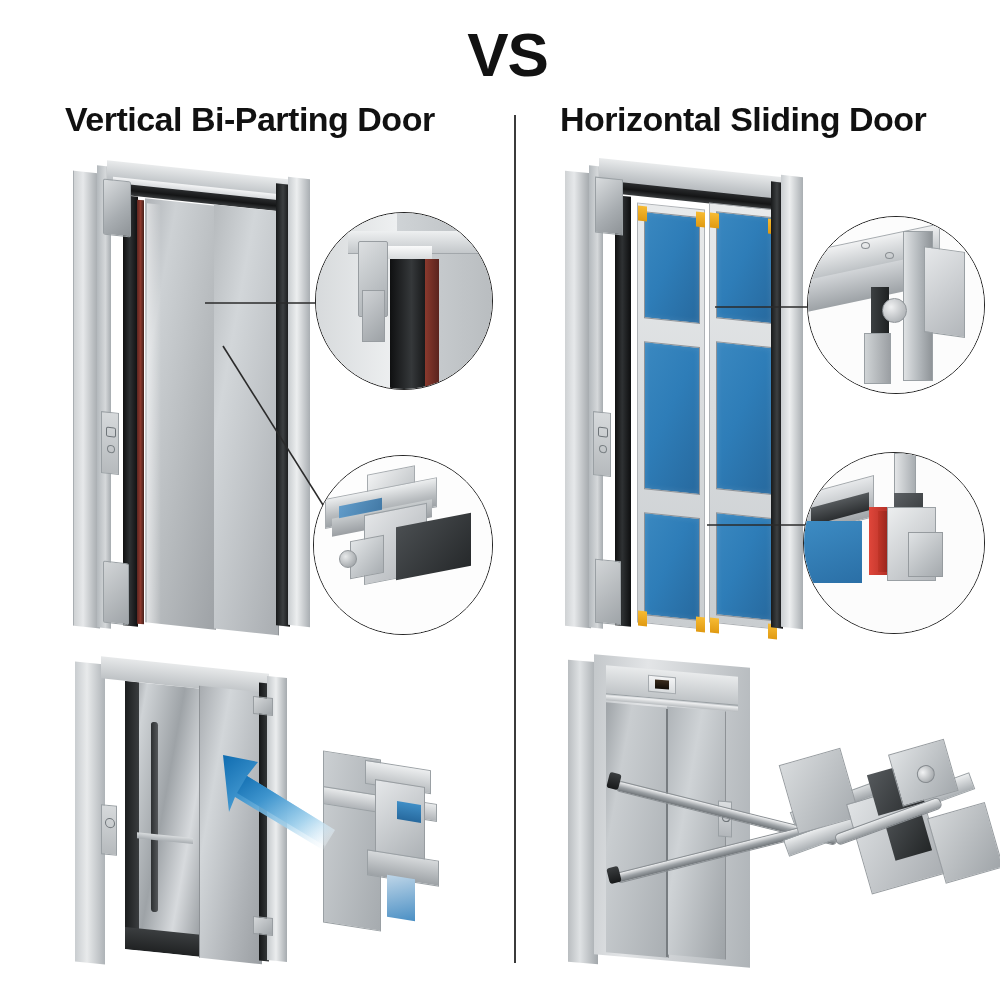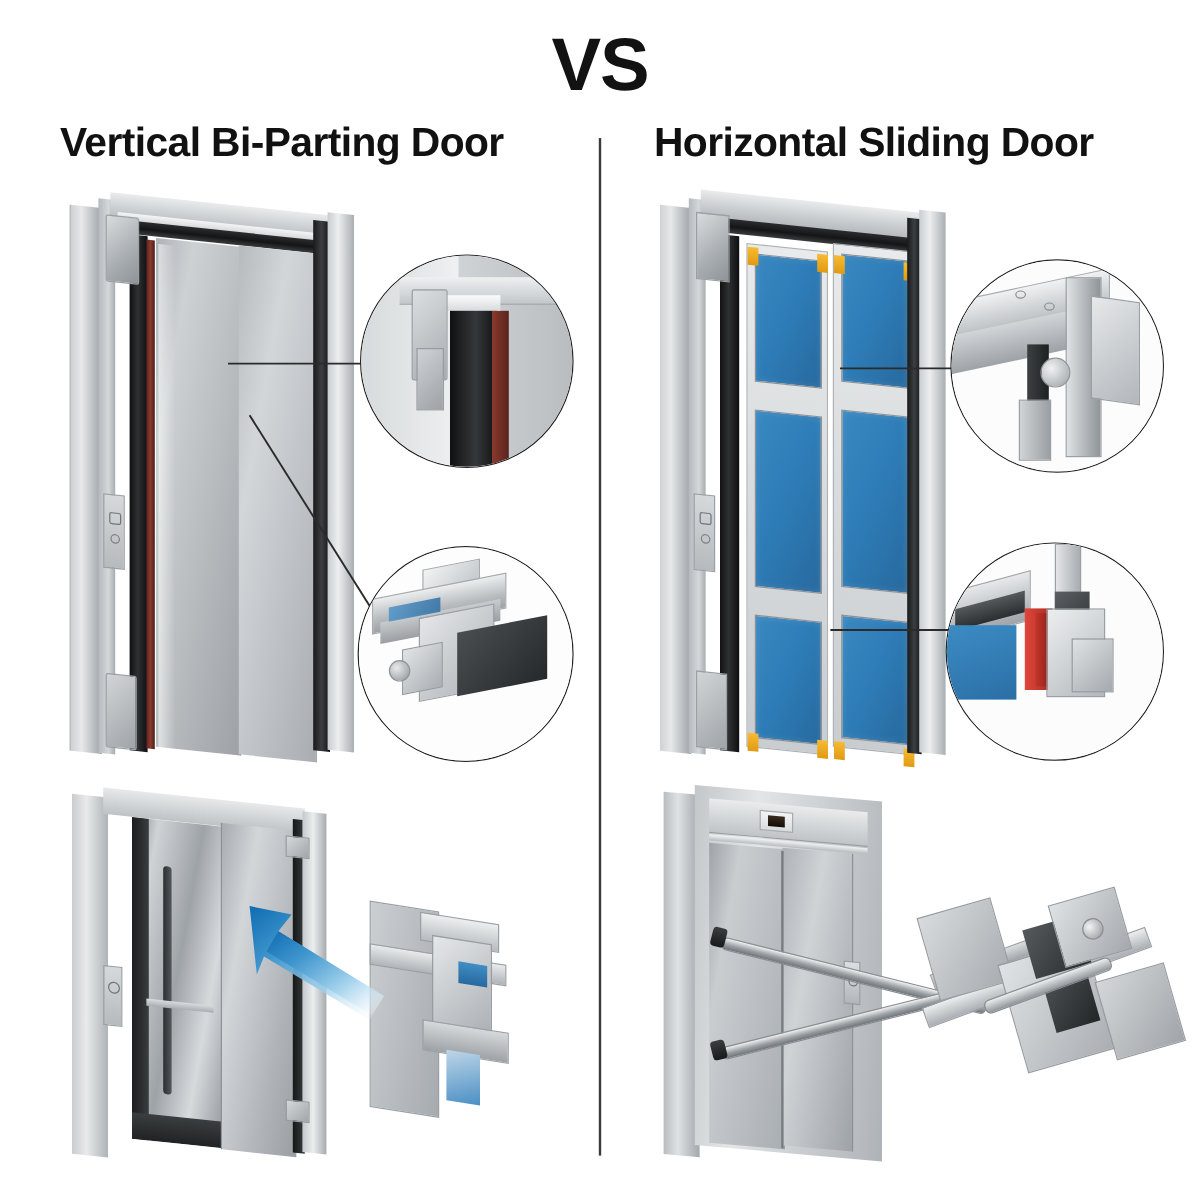--- a/index.html
+++ b/index.html
@@ -3,21 +3,21 @@
 <meta charset="utf-8">
 <style>
   html,body{margin:0;padding:0;}
   body{
     width:1000px;height:1000px;
     background:#ffffff;
     font-family:"Liberation Sans", sans-serif;
     overflow:hidden;
     position:relative;
   }
-  .stage{position:absolute;inset:0;}
+  .stage{position:absolute;inset:0;margin-left:15px;}
 
   
   .vs-title{
     position:absolute;left:0;right:0;top:24px;
     text-align:center;
     font-size:62px;font-weight:bold;letter-spacing:-1px;
     color:#121212;line-height:1;
   }
   .col-title{
     position:absolute;top:100px;

